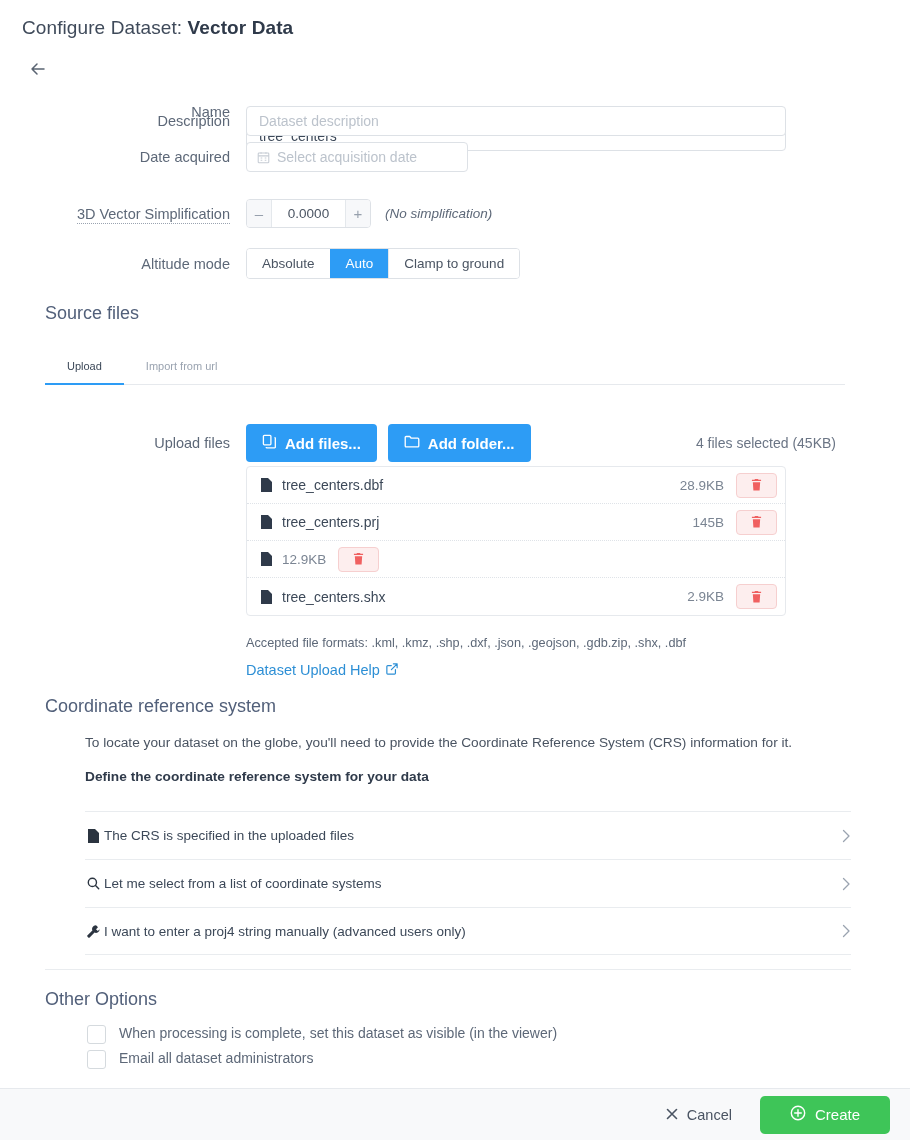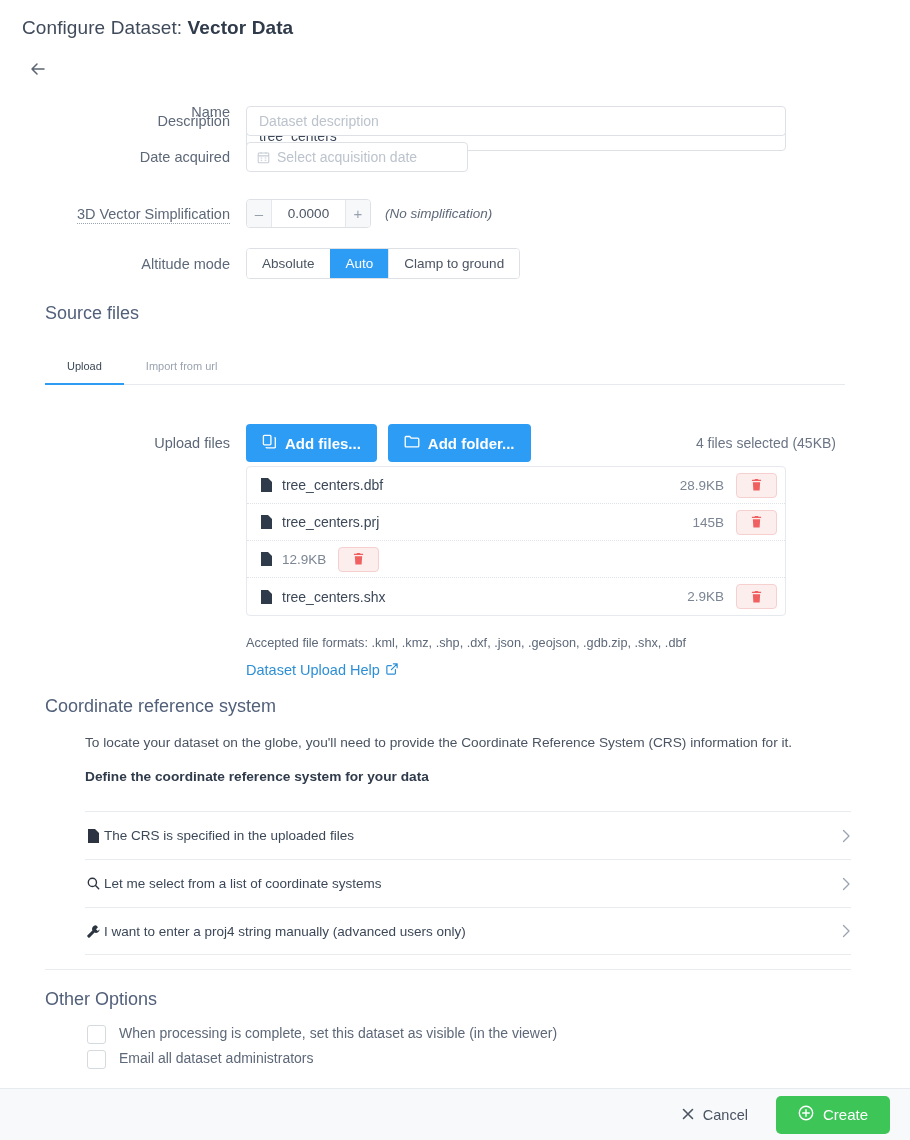--- a/index.html
+++ b/index.html
@@ -176,21 +176,21 @@
     display: flex; align-items: center; justify-content: flex-end;
     padding-right: 20px; gap: 22px;
   }
   .btn-cancel {
     display: inline-flex; align-items: center; gap: 9px;
     font-size: 14.5px; color: #4a5462; background: none; border: none;
     cursor: pointer; font-family: "Liberation Sans", sans-serif;
   }
   .btn-create {
     background: #3ec558; color: #fff; border: none; border-radius: 5px;
-    height: 38px; padding: 0 22px; font-size: 15px;
+    height: 38px; padding: 0 30px; font-size: 15px;
     display: inline-flex; align-items: center; gap: 9px; cursor: pointer;
     font-family: "Liberation Sans", sans-serif;
     text-align: center;
   }
 </style>
 </head>
 <body>
 
 <div class="page">
 

